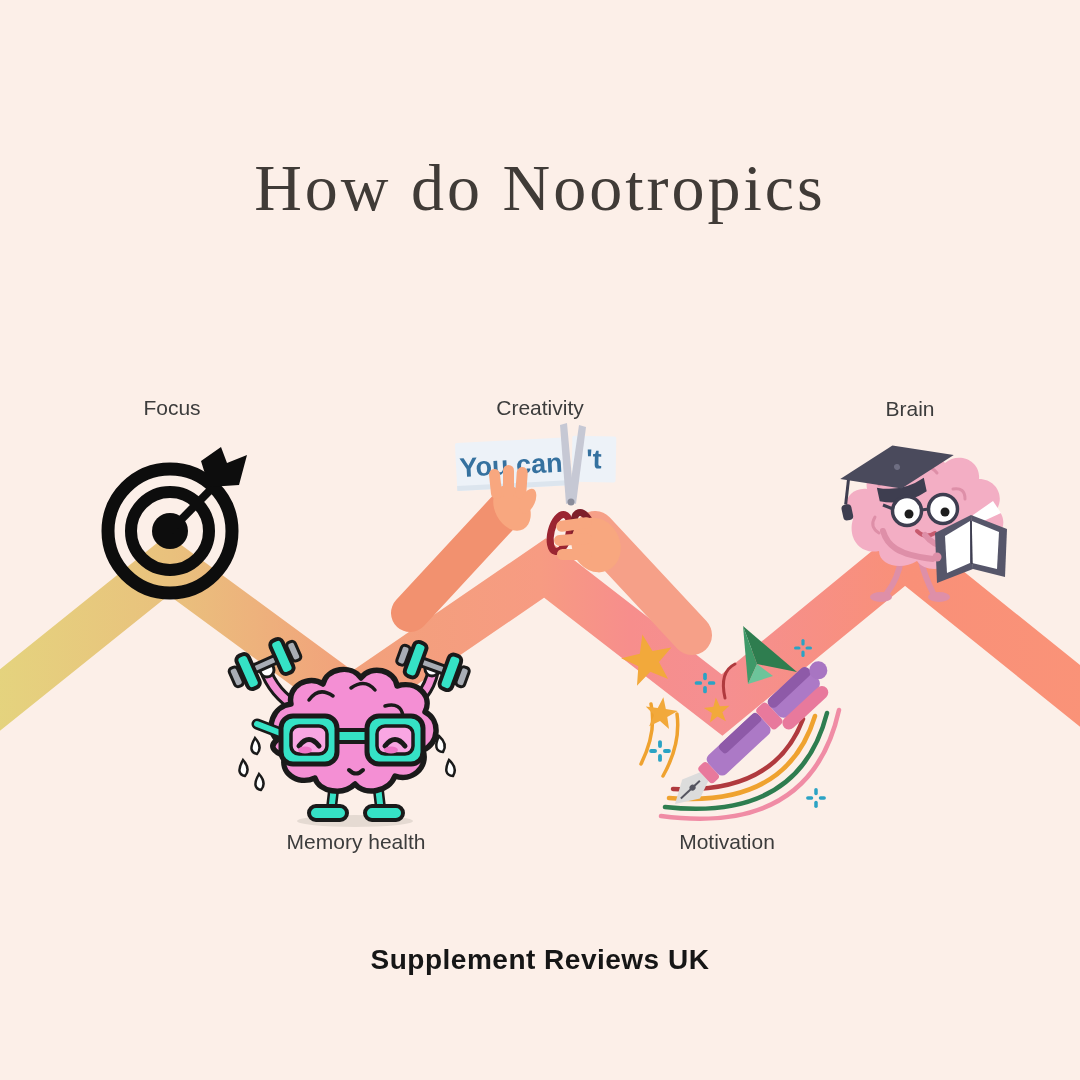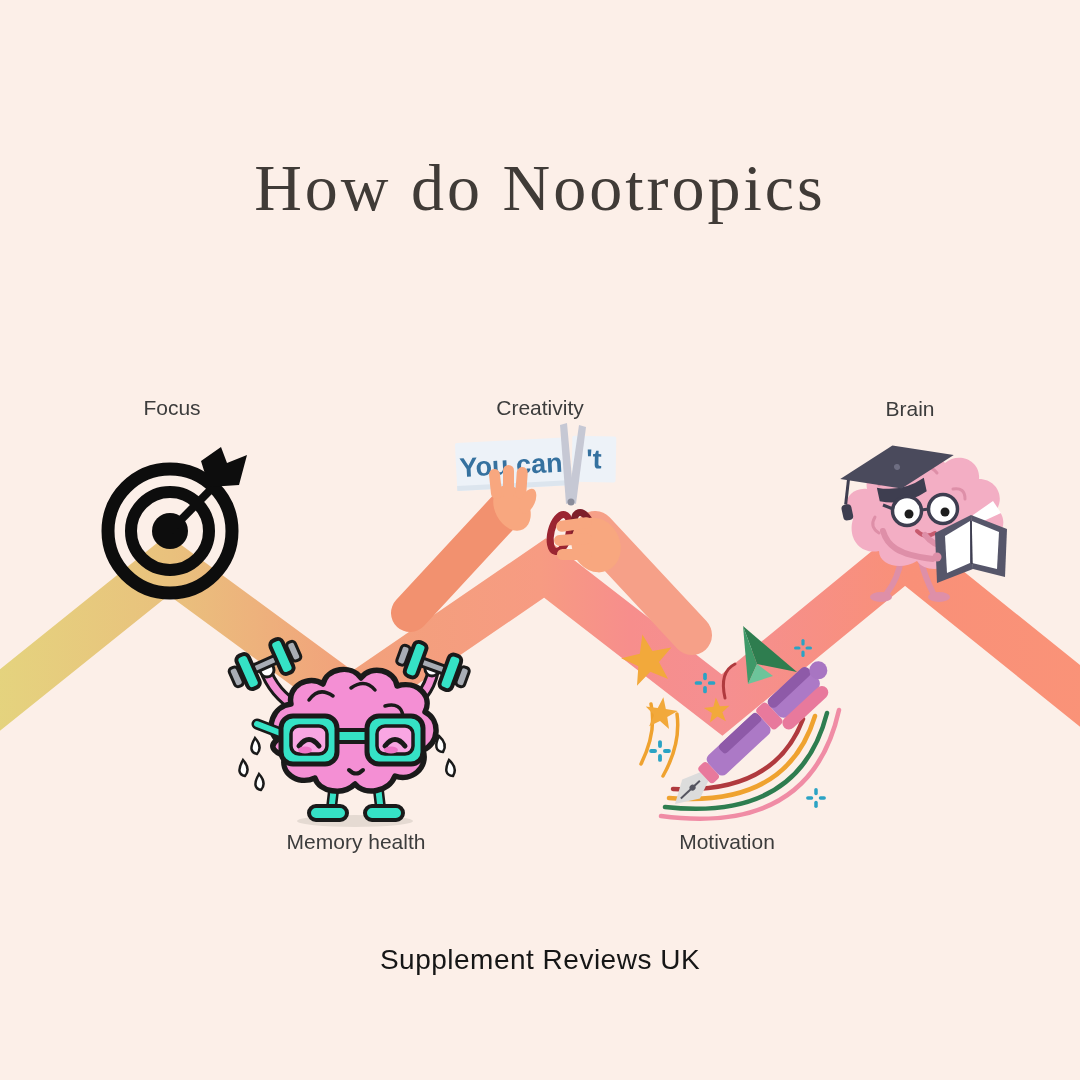--- a/index.html
+++ b/index.html
@@ -14,21 +14,21 @@
     font-family:"Liberation Serif",serif;
     font-size:66px;line-height:1.4;letter-spacing:3px;
     color:var(--title-text,#403B37);font-weight:400;
   }
   .section-label{
     transform:translateX(-50%);
     font-size:21px;color:var(--label-text,#3C3C3C);white-space:nowrap;
   }
   #footer-brand{
     top:944px;left:0;width:1080px;text-align:center;
-    font-size:28px;font-weight:normal;color:var(--footer-text,#161616);
+    font-size:28px;font-weight:bold;color:var(--footer-text,#161616);
     letter-spacing:0.5px;
   }
   svg{display:block;overflow:visible;}
 </style>
 </head>
 <body>
 
 <div id="canvas">
 
   <div id="title" class="abs">

